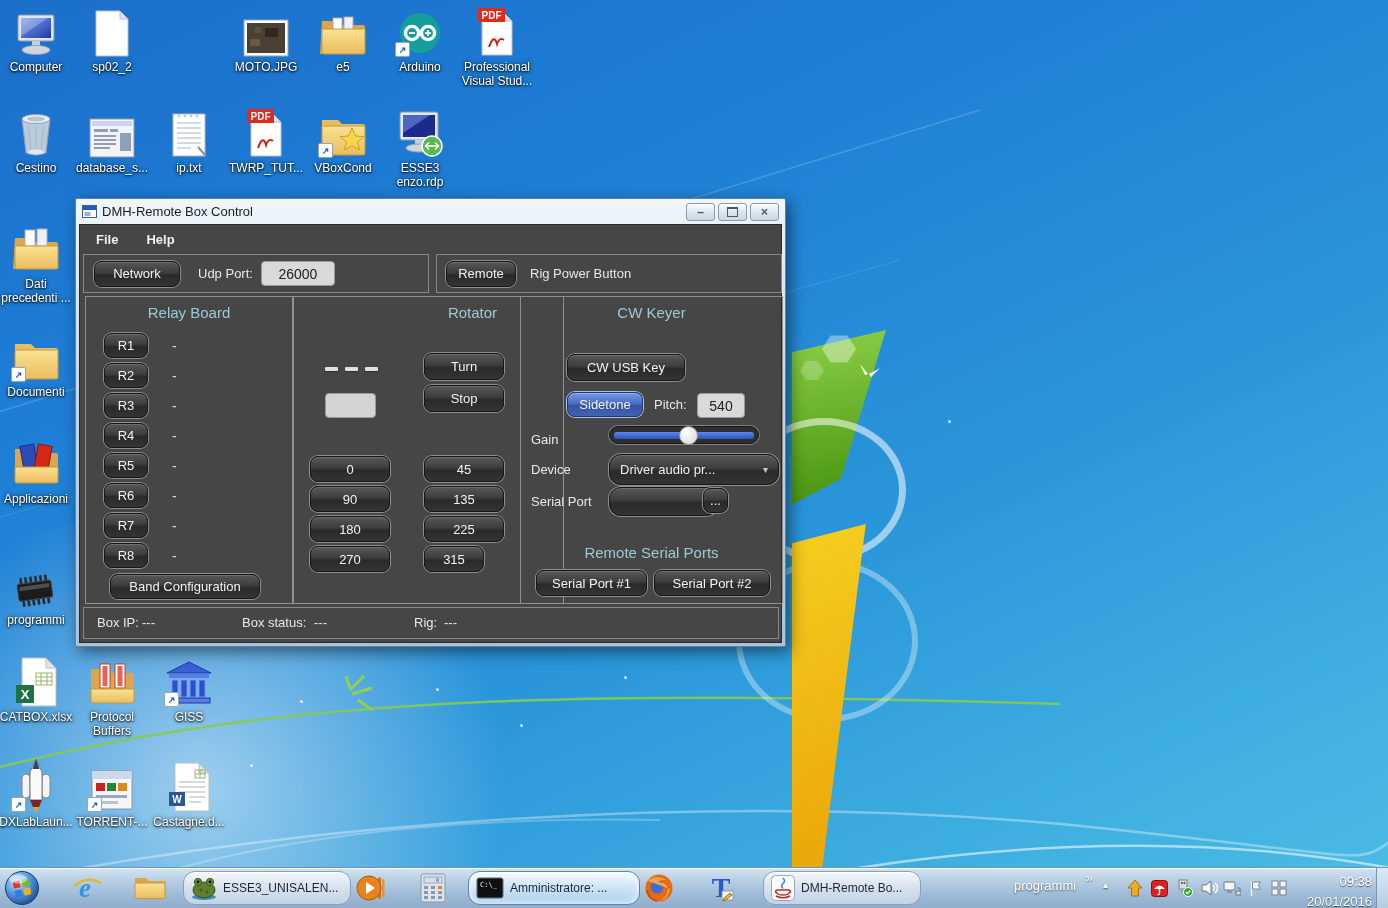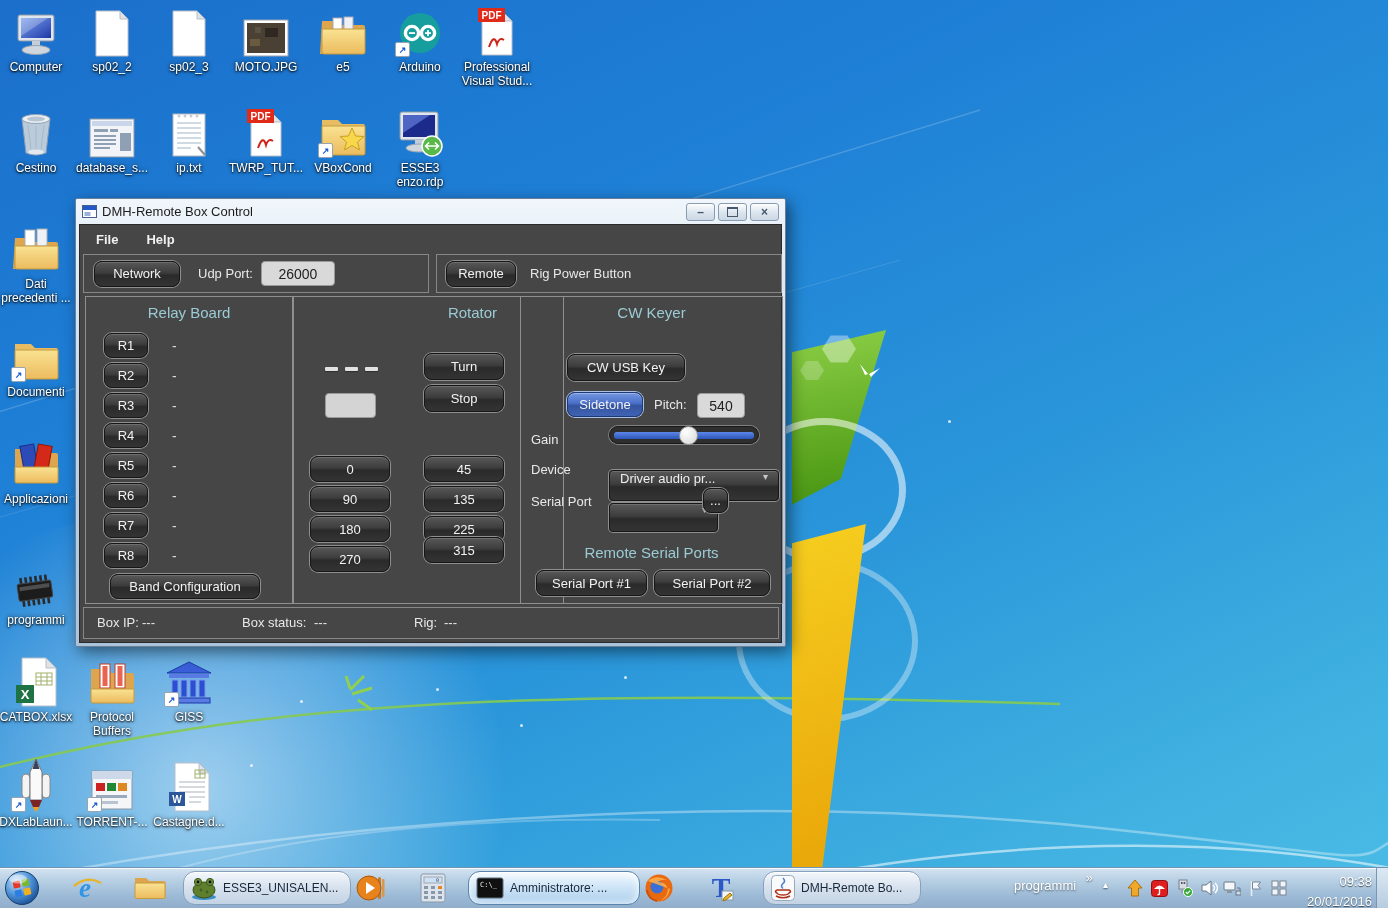--- a/index.html
+++ b/index.html
@@ -64,21 +64,21 @@
   .rbtn{width:44px;height:25px;border-radius:8px;}
   .rdash{color:#d8d8d8;font-size:14px;margin-left:24px;}
   .seg{width:13px;height:4px;background:#e2e2e2;border-radius:1px;box-shadow:0 1px 1px rgba(0,0,0,.35);}
   .slider{background:#2e2e2e;border:1px solid #191919;box-shadow:0 0 0 1px #808080;border-radius:9px;}
   .strack{position:absolute;left:4px;right:4px;top:5px;height:7px;border-radius:3px;
     background:linear-gradient(#5d88ea,#2b56b8);}
   .sthumb{position:absolute;top:-1px;width:17px;height:17px;border-radius:50%;border:1px solid #9a9a9a;
     background:radial-gradient(circle at 35% 30%,#ffffff,#d5d5d5);}
   .dd{background:linear-gradient(#585858 0%,#3d3d3d 45%,#2a2a2a 55%,#343434 100%);
     border:1px solid #161616;box-shadow:0 0 0 1px #8f8f8f,inset 0 1px 0 rgba(255,255,255,.14);
-    border-radius:4px;color:#efefef;font-size:13px;display:flex;align-items:flex-start;padding:0 10px;margin-top:16px;}
+    border-radius:12px;color:#efefef;font-size:13px;display:flex;align-items:center;padding:0 10px;}
   .chev{margin-left:auto;color:#c8c8c8;font-size:10px;}
   .statusbar{left:3px;top:382px;width:694px;height:30px;}
   .statusbar span{position:absolute;top:7px;font-size:13px;color:#e8e8e8;}
   
   .taskbar{left:0;bottom:0;width:1388px;height:40px;z-index:10;
     background:linear-gradient(#d4e3f1 0%,#b4cde2 35%,#9cbad6 70%,#90aecb 100%);
     border-top:1px solid #6f94b8;box-shadow:inset 0 1px 0 rgba(255,255,255,.8);}
   .task{position:absolute;top:3px;height:32px;border-radius:12px;display:flex;align-items:center;
     padding:0 7px;gap:6px;font-size:12px;color:#16283a;border:1px solid #88a0bc;
     background:linear-gradient(#f4f8fc,#d6e1ed 50%,#c3d3e5);box-shadow:inset 0 1px 0 #fff;white-space:nowrap;overflow:hidden;}
@@ -158,29 +158,20 @@
     <div class="dlbl">Computer</div>
   </div>
   <div class="dicon" style="left:74px;top:5px">
     <div class="dart">
         <svg width="38" height="47">
       <path d="M3 1 h24 l8 8 v37 h-32 z" fill="#fff" stroke="#b8bec6"></path>
       <path d="M27 1 l8 8 h-8 z" fill="#dfe3e8" stroke="#b8bec6"></path>
     </svg>
       </div>
     <div class="dlbl">sp02_2</div>
-  </div>
-  <div class="dicon" style="left:151px;top:5px">
-    <div class="dart">
-        <svg width="38" height="47">
-      <path d="M3 1 h24 l8 8 v37 h-32 z" fill="#fff" stroke="#b8bec6"></path>
-      <path d="M27 1 l8 8 h-8 z" fill="#dfe3e8" stroke="#b8bec6"></path>
-    </svg>
-      </div>
-    <div class="dlbl">sp02_3</div>
   </div>
   <div class="dicon" style="left:228px;top:5px">
     <div class="dart">
         <svg width="46" height="38">
       <rect x="1" y="1" width="44" height="36" fill="#fff" stroke="#9aa4b0"></rect>
       <rect x="4" y="4" width="38" height="30" fill="#4a4034"></rect>
       <rect x="7" y="20" width="10" height="7" fill="#6a5a40"></rect>
       <rect x="22" y="9" width="13" height="9" fill="#2e2820"></rect>
       <rect x="12" y="8" width="6" height="6" fill="#5c5244"></rect>
     </svg>
@@ -563,21 +554,21 @@
         <div class="abs" style="left:31px;top:96px;width:49px;height:23px;background:#d4d4d4;border-radius:4px;border:1px solid #9a9a9a"></div>
         <button class="dbtn abs" style="left:130px;top:56px;width:80px;height:27px">Turn</button>
         <button class="dbtn abs" style="left:130px;top:88px;width:80px;height:27px">Stop</button>
         <button class="dbtn abs" style="left:16px;top:159px;width:80px;height:26px">0</button>
         <button class="dbtn abs" style="left:16px;top:189px;width:80px;height:26px">90</button>
         <button class="dbtn abs" style="left:16px;top:219px;width:80px;height:26px">180</button>
         <button class="dbtn abs" style="left:16px;top:249px;width:80px;height:26px">270</button>
         <button class="dbtn abs" style="left:130px;top:159px;width:80px;height:26px">45</button>
         <button class="dbtn abs" style="left:130px;top:189px;width:80px;height:26px">135</button>
         <button class="dbtn abs" style="left:130px;top:219px;width:80px;height:26px">225</button>
-        <button class="dbtn abs" style="left:130px;top:240px;width:80px;height:26px">315</button>
+        <button class="dbtn abs" style="left:130px;top:249px;width:60px;height:26px">315</button>
       </div>
 
       <div class="group g-cw">
         <div class="gtitle">CW Keyer</div>
         <button class="dbtn abs" style="left:46px;top:57px;width:118px;height:27px">CW USB Key</button>
         <button class="dbtn blue abs" style="left:46px;top:95px;width:76px;height:25px">Sidetone</button>
         <span class="wlabel abs" style="left:133px;top:100px">Pitch:</span>
         <div class="field abs" style="left:176px;top:96px;width:46px;height:23px">540</div>
         <span class="wlabel abs" style="left:10px;top:135px">Gain</span>
         <div class="slider abs" style="left:88px;top:129px;width:148px;height:16px">

